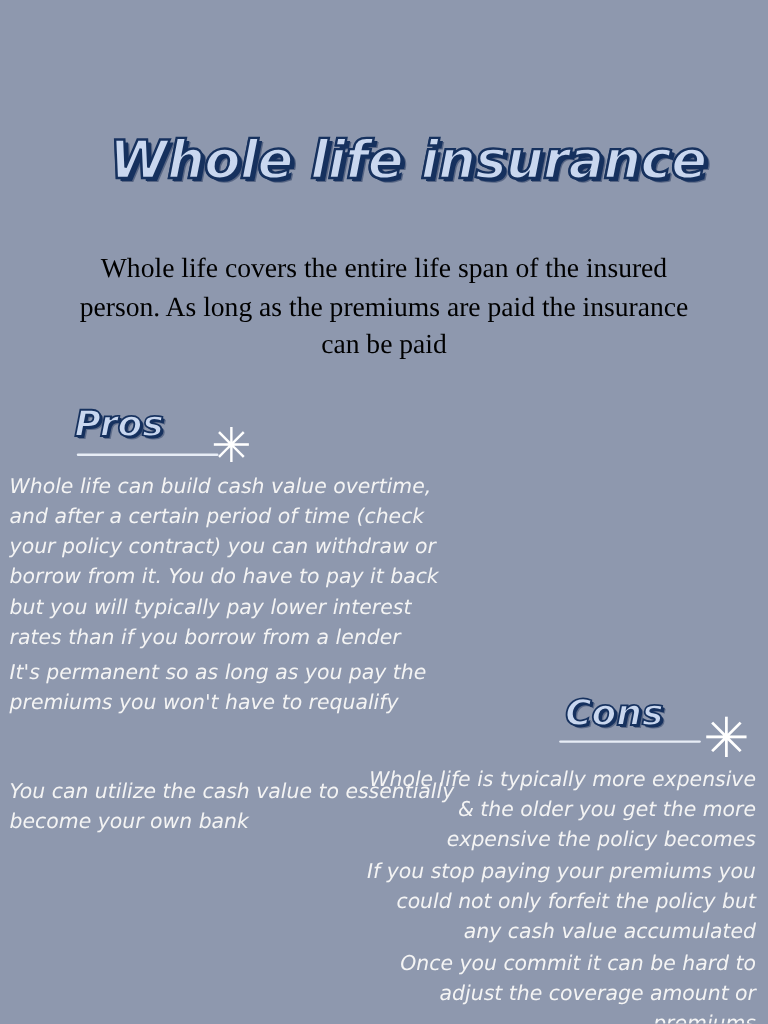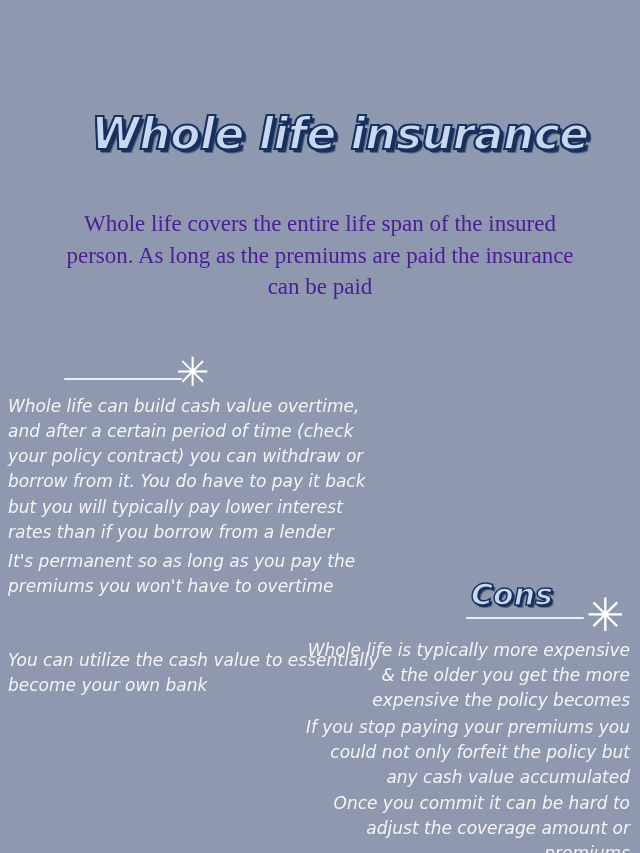--- a/index.html
+++ b/index.html
@@ -46,21 +46,21 @@
   
   .intro {
     position: absolute;
     top: 208px;
     left: 60px;
     width: 520px;
     text-align: center;
     font-family: "Liberation Serif", serif;
     font-size: 23px;
     line-height: 1.37;
-    color: #4c1d95;
+    color: #000000;
   }
 
   
   .section-head {
     position: absolute;
     font-family: "DejaVu Sans", sans-serif;
     font-style: italic;
     font-weight: bold;
     font-size: 30px;
     color: #c9d7ef;
@@ -115,25 +115,26 @@
 </style>
 </head>
 <body>
 
 <div class="page">
 
   <div class="title">Whole life insurance</div>
 
   <div class="intro">Whole life covers the entire life span of the insured person. As long as the premiums are paid the insurance can be paid</div>
 
+  <div class="section-head pros-head">Pros</div>
   <div class="rule pros-rule"></div>
   <div class="sparkle sparkle-pros">✳</div>
 
   <div class="body-block pros-col p1">Whole life can build cash value overtime, and after a certain period of time (check your policy contract) you can withdraw or borrow from it. You do have to pay it back but you will typically pay lower interest rates than if you borrow from a lender</div>
-  <div class="body-block pros-col p2">It's permanent so as long as you pay the premiums you won't have to overtime</div>
+  <div class="body-block pros-col p2">It's permanent so as long as you pay the premiums you won't have to requalify</div>
   <div class="body-block pros-col p3">You can utilize the cash value to essentially become your own bank</div>
 
   <div class="section-head cons-head">Cons</div>
   <div class="rule cons-rule"></div>
   <div class="sparkle sparkle-cons">✳</div>
 
   <div class="body-block cons-col c1">Whole life is typically more expensive &amp; the older you get the more expensive the policy becomes</div>
   <div class="body-block cons-col c3">Once you commit it can be hard to adjust the coverage amount or premiums</div>
   <div class="body-block cons-col c2">If you stop paying your premiums you could not only forfeit the policy but any cash value accumulated</div>
 

